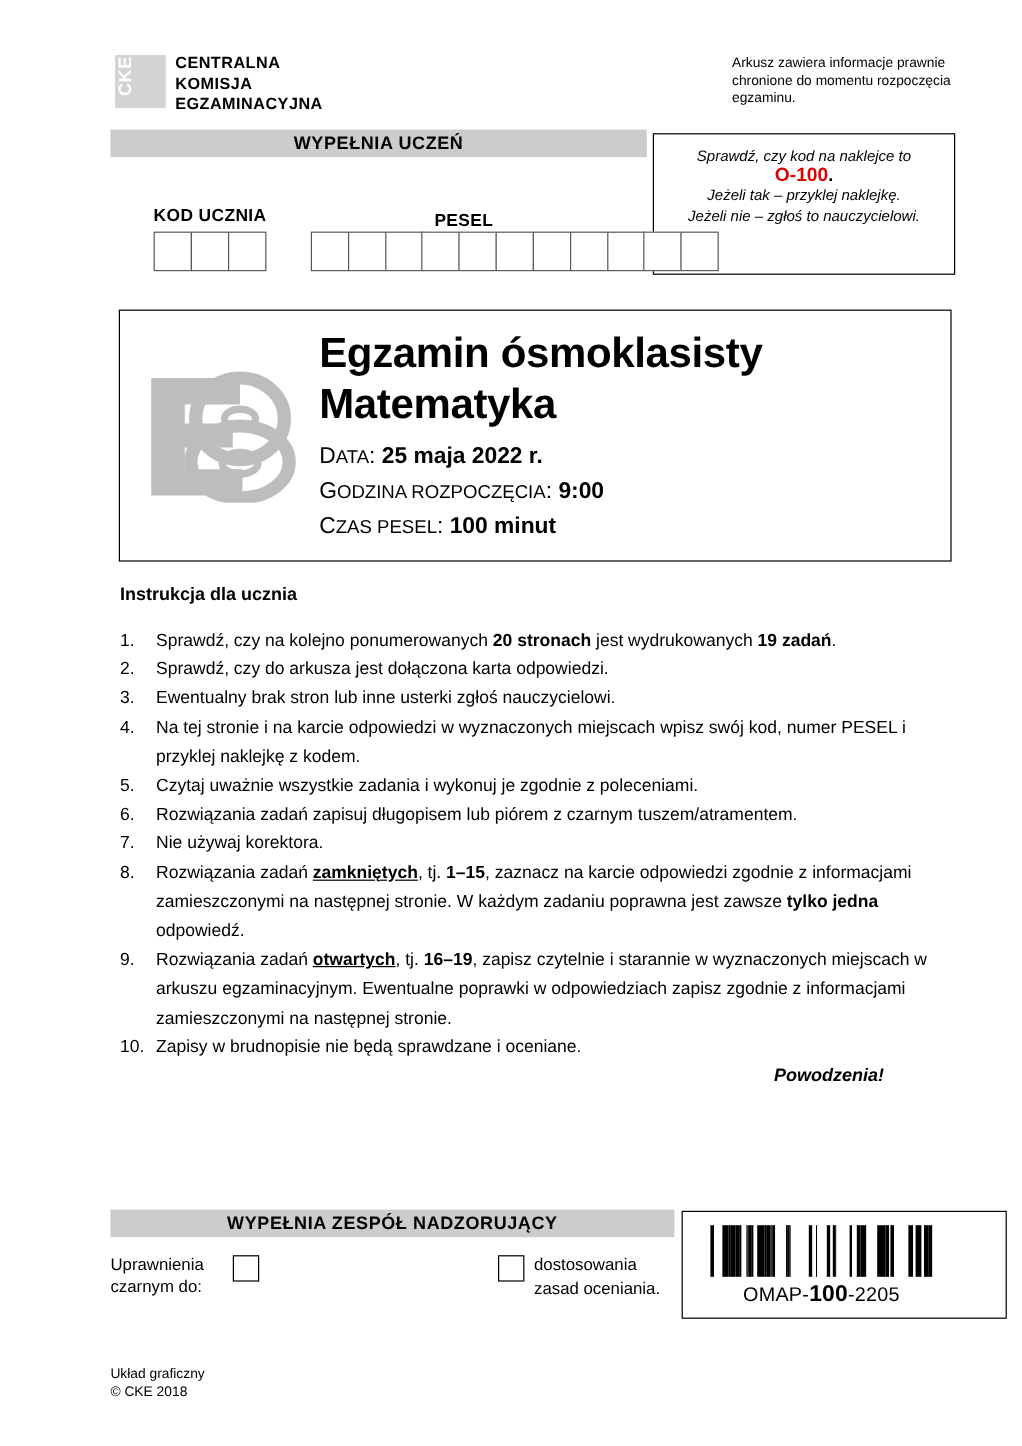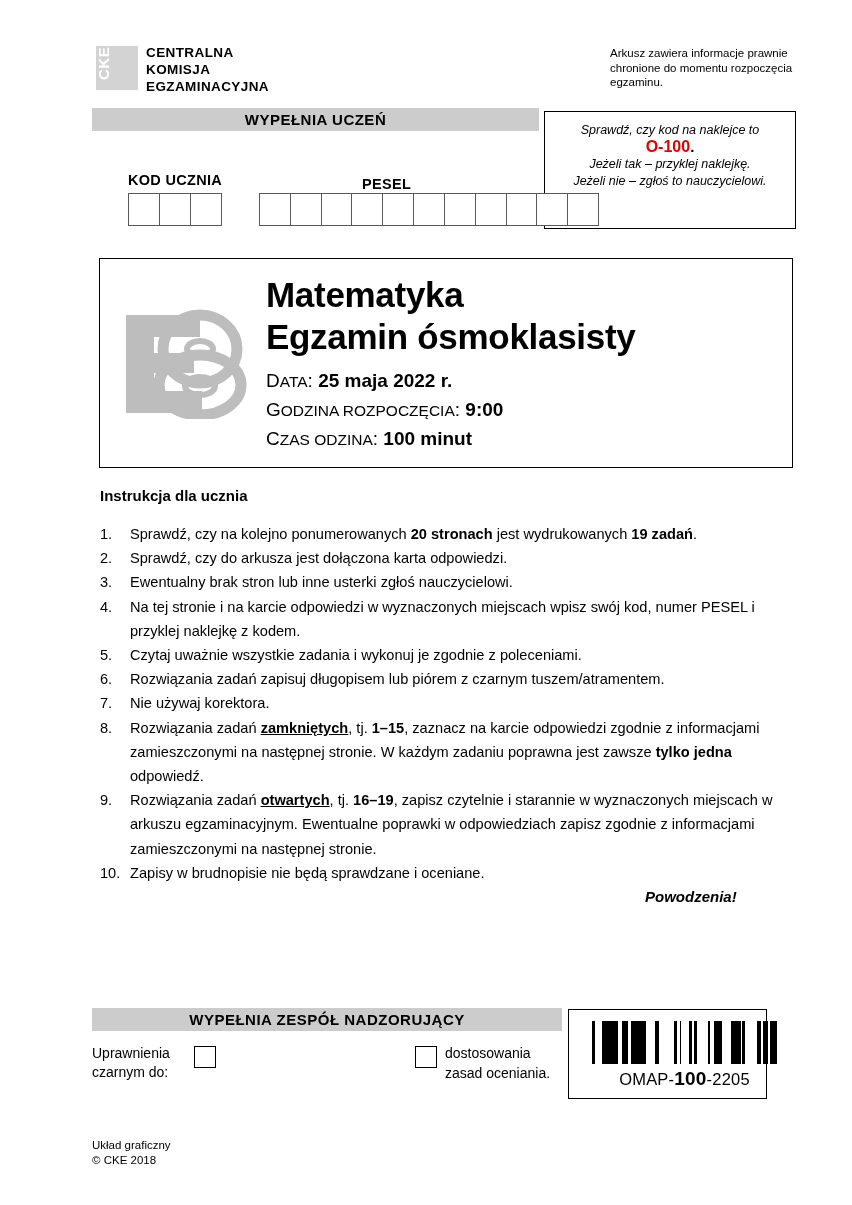--- a/index.html
+++ b/index.html
@@ -197,21 +197,21 @@
   .chk-text {
     position: absolute;
     font-size: 14px;
     line-height: 19.5px;
   }
 
   
   .barcode-box {
     position: absolute;
     left: 568px; top: 1009px;
-    width: 199px; height: 90px;
+    width: 271px; height: 90px;
     border: 1px solid #000;
     box-sizing: border-box;
     background: #fff;
   }
   .barcode {
     position: absolute;
     left: 22px; top: 11px;
     width: 188px; height: 43px;
     display: flex;
     align-items: stretch;
@@ -290,27 +290,27 @@
     <div class="e8">
       <svg width="130" height="112" viewBox="0 0 130 112" aria-hidden="true">
         <path d="M4 8 H78 V30 H32 V46 H72 V66 H32 V84 H80 V106 H4 Z" fill="#bdbdbd"></path>
         <ellipse cx="78" cy="42" rx="37" ry="34" fill="none" stroke="#bdbdbd" stroke-width="11"></ellipse>
         <ellipse cx="78" cy="78" rx="41" ry="30" fill="none" stroke="#bdbdbd" stroke-width="11"></ellipse>
         <ellipse cx="78" cy="42" rx="13" ry="8" fill="none" stroke="#bdbdbd" stroke-width="6"></ellipse>
         <ellipse cx="78" cy="79" rx="15" ry="9" fill="none" stroke="#bdbdbd" stroke-width="6"></ellipse>
       </svg>
     </div>
     <div class="title-main">
+      <div>Egzamin ósmoklasisty</div>
       <div>Matematyka</div>
-      <div>Egzamin ósmoklasisty</div>
     </div>
     <div class="meta" id="meta-rows">
         <div><span class="sc">D<span class="small">ATA</span>: </span><b>25 maja 2022 r.</b></div>
         <div><span class="sc">G<span class="small">ODZINA ROZPOCZĘCIA</span>: </span><b>9:00</b></div>
-        <div><span class="sc">C<span class="small">ZAS ODZINA</span>: </span><b>100 minut</b></div>
+        <div><span class="sc">C<span class="small">ZAS PESEL</span>: </span><b>100 minut</b></div>
       </div>
   </div>
 
   <div class="instr-title">Instrukcja dla ucznia</div>
   <div class="instr" id="instr-list">
       <div class="row">
         <div class="num">1.</div>
         <div class="txt">Sprawdź, czy na kolejno ponumerowanych <b>20 stronach</b> jest wydrukowanych <b>19 zadań</b>.</div>
       </div>
       <div class="row">

